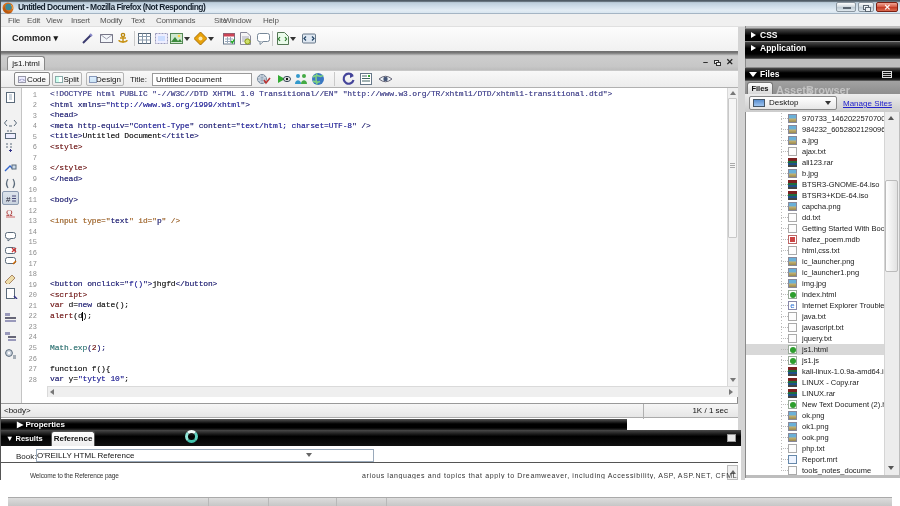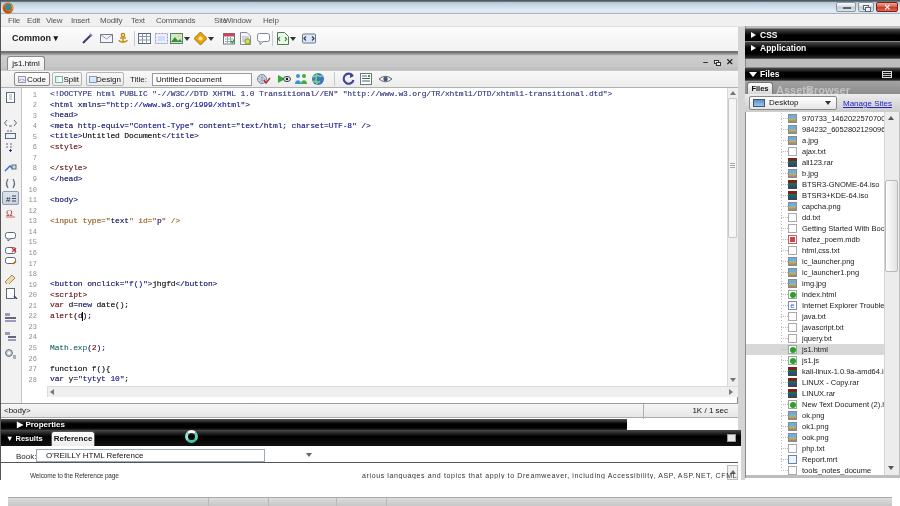--- a/index.html
+++ b/index.html
@@ -64,31 +64,32 @@
 #hscroll{left:47px;top:386px;width:691px;height:11px;background:#efefef;border-top:1px solid #dadada;border-left:1px solid #dadada}
 #tagbar{left:0;top:403px;width:738px;height:15px;background:linear-gradient(#f6f6f6,#e6e6e6);border-top:1px solid #999;border-bottom:1px solid #aaa;font-size:8px;color:#111}
 #propbar{left:0;top:419px;width:627px;height:11px;background:linear-gradient(#555,#000 45%,#000 80%,#2a2a2a);color:#fff}
 #propbar b{position:absolute;left:17px;top:1px;font-size:8px}
 #resbar{left:0;top:430px;width:741px;height:16px;background:linear-gradient(#4a4a4a,#000 40%,#111)}
 #res-label{left:6px;top:434px;font-size:7.5px;font-weight:bold;color:#fff}
 #tab-ref{left:51px;top:431px;width:44px;height:15px;background:linear-gradient(#fff,#ededed);border:1px solid #555;border-bottom:none;border-radius:3px 3px 0 0;font-size:8px;font-weight:bold;color:#111;text-align:center;line-height:14px}
 #rtabs{left:98px;top:434px;font-size:7.5px;font-weight:bold;color:#f2f2f2;white-space:nowrap;letter-spacing:-0.15px}
 #refpanel{left:0;top:446px;width:741px;height:34px;background:#fff}
 #booklbl{left:16px;top:452px;font-size:8px;color:#222}
-#bookbox{left:36px;top:449px;width:229px;height:13px;background:#fff;border:1px solid #9aaabb;font-size:8px;color:#111;line-height:12px;padding-left:9px}
+#bookbox{left:36px;top:449px;width:338px;height:13px;background:#fff;border:1px solid #9aaabb;font-size:8px;color:#111;line-height:12px;padding-left:0}
 #welcome1{left:30px;top:472px;font-size:6.5px;color:#333;letter-spacing:-0.15px}
 #welcome2{left:362px;top:472px;font-size:7px;color:#333;white-space:nowrap;letter-spacing:0.62px;width:376px;overflow:hidden}
 #bottomwhite{left:0;top:480px;width:900px;height:17px;background:#fff}
 #bottombar{left:8px;top:497px;width:884px;height:9px;background:linear-gradient(#ddd,#c6c6c6);border-top:1px solid #aaa}
 #busy{left:185px;top:430px;width:13px;height:13px;border-radius:50%;border:3px solid #3fc4ad;border-top-color:#f2fdfb;border-left-color:#8fe5d6;border-right-color:#5fd2c0}
 .icon{position:absolute}
 </style></head>
 <body>
 <div id="frame">
   <div class="abs" id="titlebar"></div>
+  <div class="abs" id="title-text">Untitled Document - Mozilla Firefox (Not Responding)</div>
   <div class="abs winbtn" style="left:836px;width:20px">
       <span style="position:absolute;left:6px;top:4px;width:8px;height:2px;background:#5a6570"></span>
     </div>
   <div class="abs winbtn" style="left:858px;width:16px">
       <span style="position:absolute;left:4px;top:2px;width:6px;height:5px;border:1px solid #5a6570;background:#eef2f5"></span>
       <span style="position:absolute;left:6px;top:4px;width:6px;height:5px;border:1px solid #5a6570;background:#eef2f5"></span>
     </div>
   <div class="abs winbtn" id="btn-close">
       <span style="position:absolute;left:7px;top:0px;color:#fff;font-size:8px;font-weight:bold">✕</span>
     </div>

